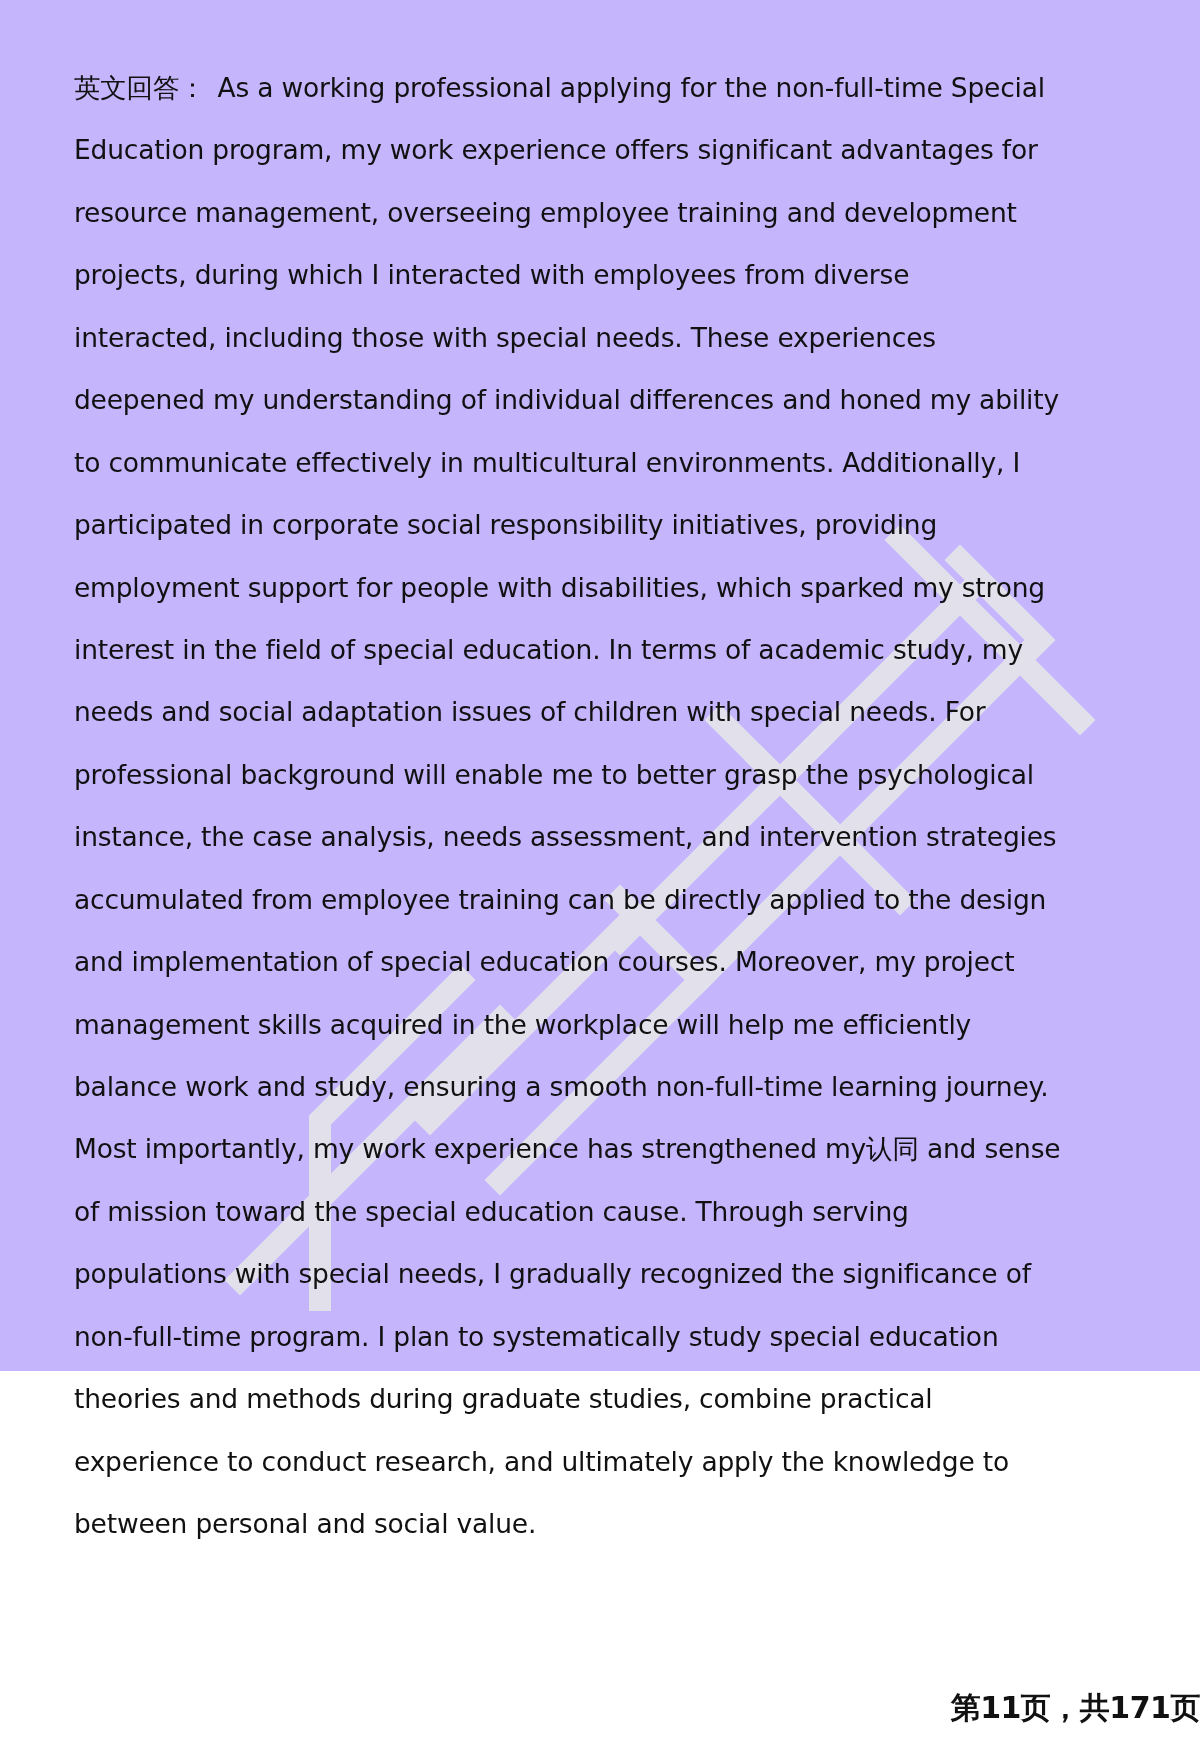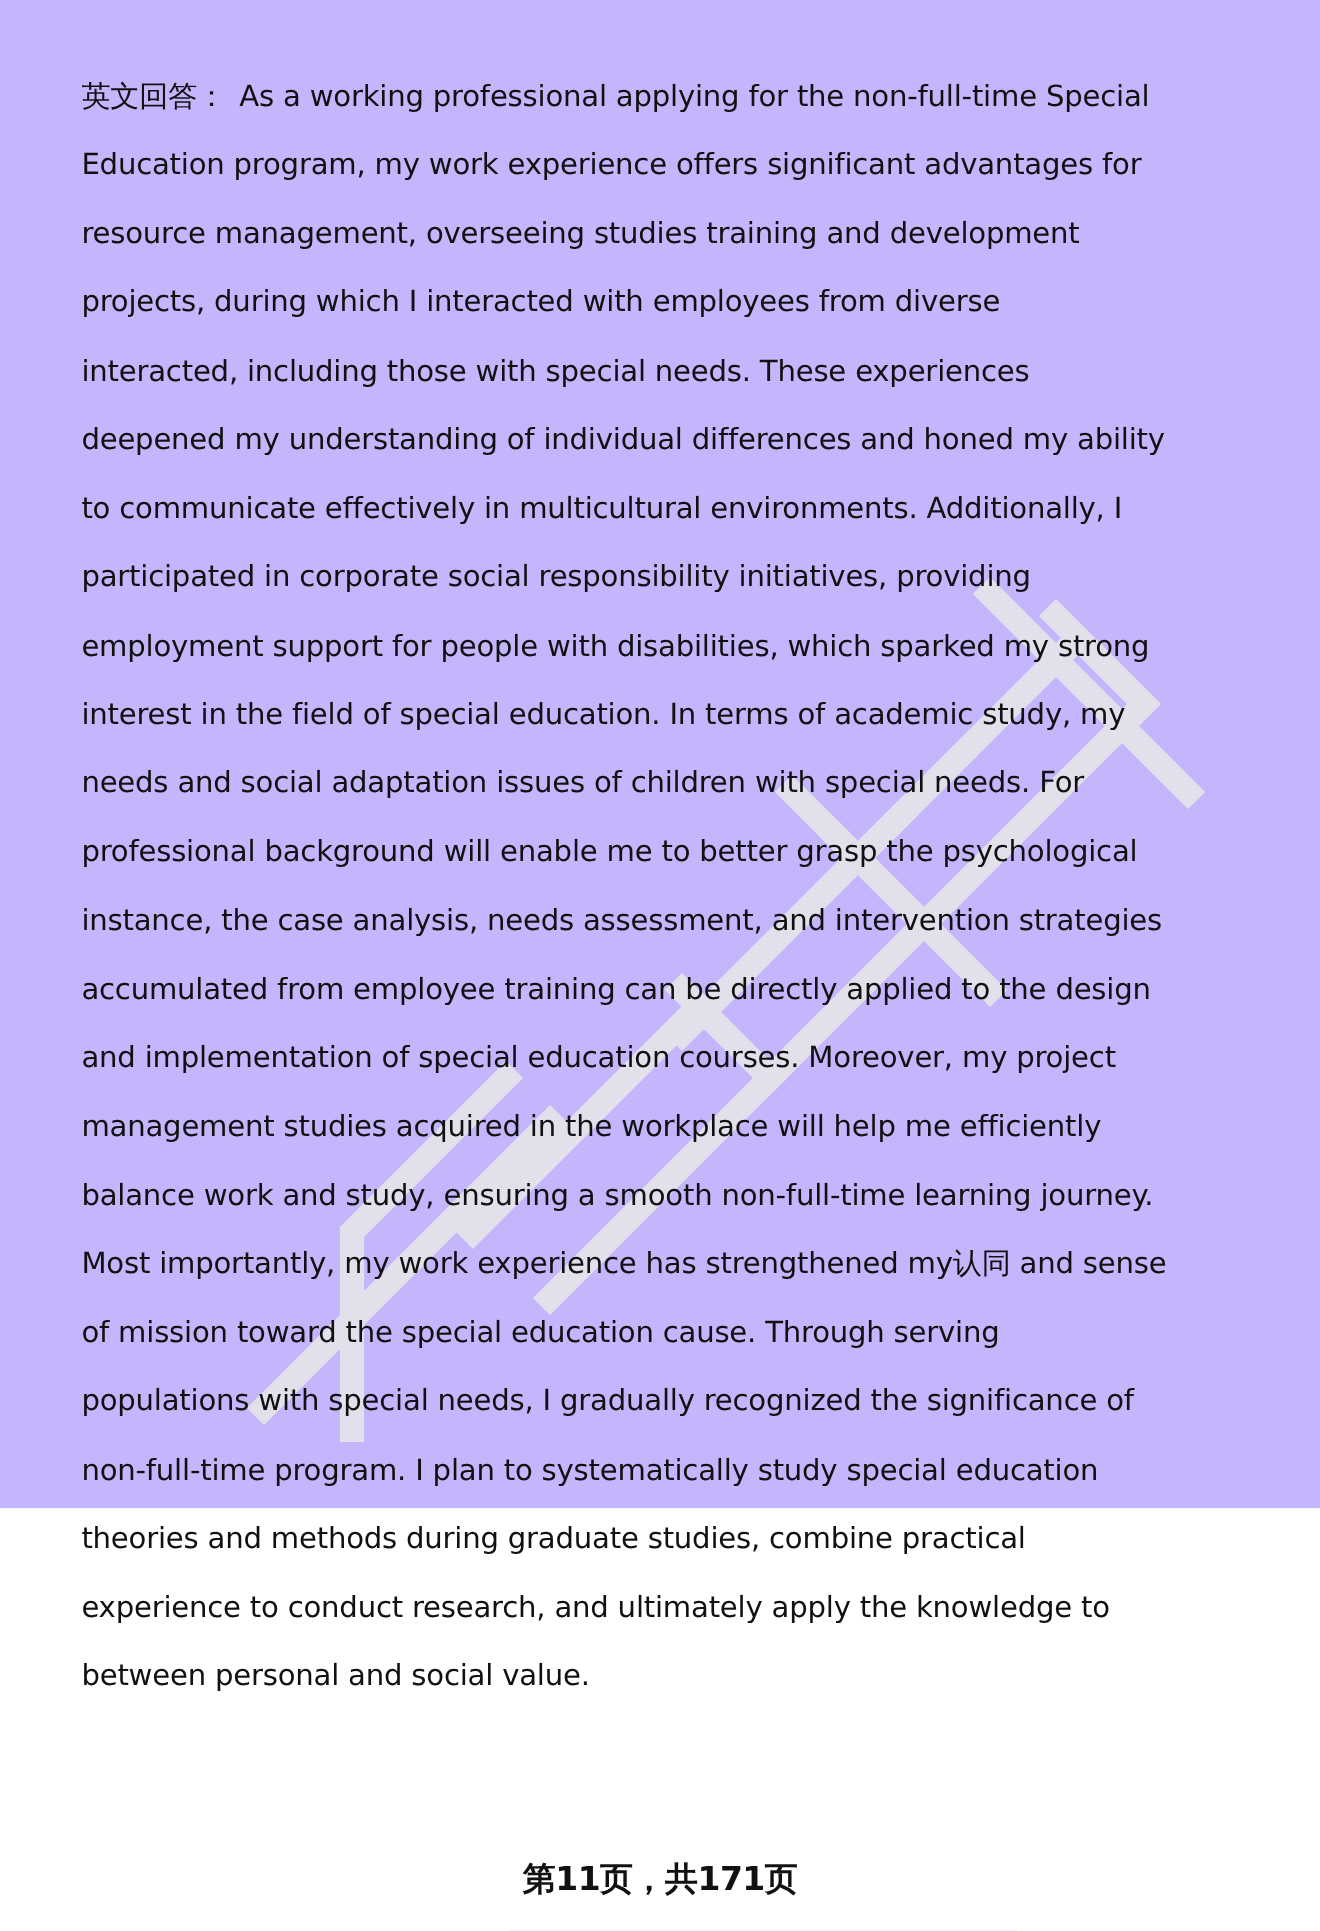--- a/index.html
+++ b/index.html
@@ -10,21 +10,21 @@
     pointer-events: none;
   }
   .body-text {
     position: absolute; left: 74px; top: 57px; width: 1080px;
     font-family: "DejaVu Sans", "Liberation Sans", sans-serif;
     font-size: 26.5px; line-height: 62.45px; color: #111;
     letter-spacing: -0.2px;
   }
   .line { display: block; white-space: nowrap; height: 62.45px; }
   .footer {
-    position: absolute; left: 0; width: 1200px; top: 1688px; text-align: center;
+    position: absolute; left: 0; width: 1200px; top: 1688px; text-align: right;
     font-family: "DejaVu Sans", "Liberation Sans", sans-serif;
     font-size: 30px; font-weight: bold; color: #111; letter-spacing: -0.5px;
   }
 </style>
 </head>
 <body>
 
 <div class="page">
 
   <svg class="watermark" viewBox="0 0 900 900">
@@ -33,34 +33,34 @@
       <path d="M230 700 L430 500 M300 760 L500 560 L420 480"></path>
       <path d="M420 520 L620 320 M500 560 L640 420 L560 340"></path>
       <path d="M580 360 L780 160 M640 420 L840 220 L760 140"></path>
       <path d="M700 120 L880 300 M520 300 L700 480"></path>
     </g>
   </svg>
 
   <div class="body-text">
     <span class="line"><span>英文回答：</span><span style="display:inline-block;width:12px"></span><span>As a working professional applying for the non-full-time Special</span></span>
     <span class="line">Education program, my work experience offers significant advantages for</span>
-    <span class="line">resource management, overseeing studies training and development</span>
+    <span class="line">resource management, overseeing employee training and development</span>
     <span class="line">projects, during which I interacted with employees from diverse</span>
     <span class="line">interacted, including those with special needs. These experiences</span>
     <span class="line">deepened my understanding of individual differences and honed my ability</span>
     <span class="line">to communicate effectively in multicultural environments. Additionally, I</span>
     <span class="line">participated in corporate social responsibility initiatives, providing</span>
     <span class="line">employment support for people with disabilities, which sparked my strong</span>
     <span class="line">interest in the field of special education. In terms of academic study, my</span>
     <span class="line">needs and social adaptation issues of children with special needs. For</span>
     <span class="line">professional background will enable me to better grasp the psychological</span>
     <span class="line">instance, the case analysis, needs assessment, and intervention strategies</span>
     <span class="line">accumulated from employee training can be directly applied to the design</span>
     <span class="line">and implementation of special education courses. Moreover, my project</span>
-    <span class="line">management studies acquired in the workplace will help me efficiently</span>
+    <span class="line">management skills acquired in the workplace will help me efficiently</span>
     <span class="line">balance work and study, ensuring a smooth non-full-time learning journey.</span>
     <span class="line">Most importantly, my work experience has strengthened my认同 and sense</span>
     <span class="line">of mission toward the special education cause. Through serving</span>
     <span class="line">populations with special needs, I gradually recognized the significance of</span>
     <span class="line">non-full-time program. I plan to systematically study special education</span>
     <span class="line">theories and methods during graduate studies, combine practical</span>
     <span class="line">experience to conduct research, and ultimately apply the knowledge to</span>
     <span class="line">between personal and social value.</span>
   </div>
 

